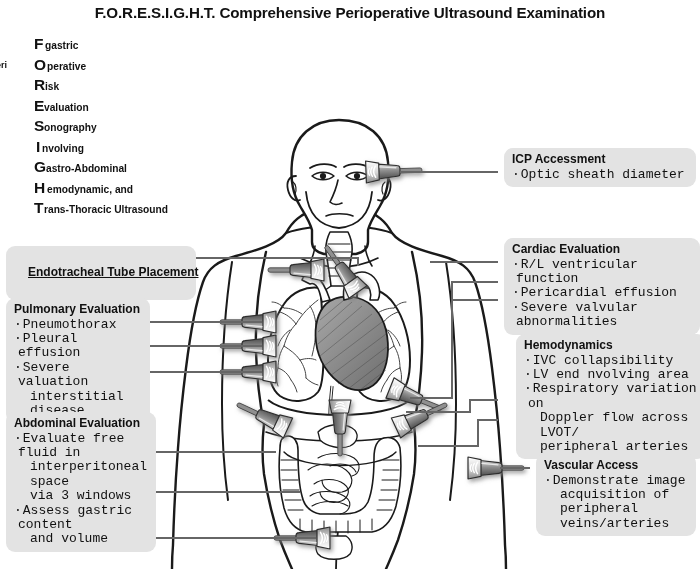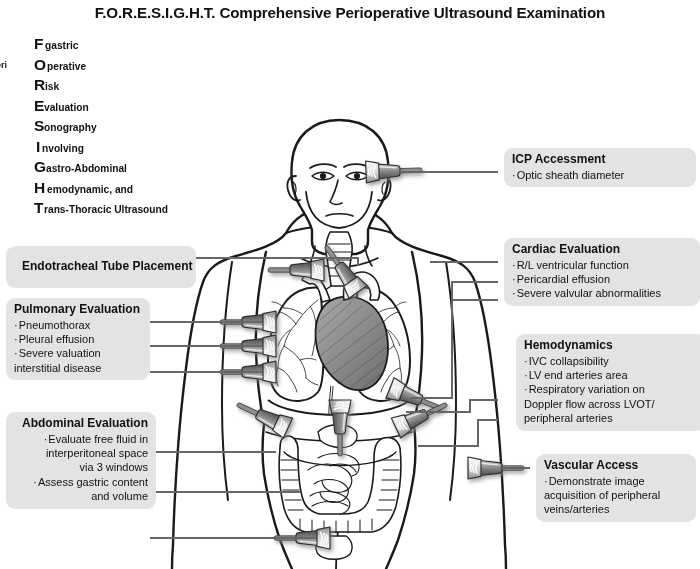--- a/index.html
+++ b/index.html
@@ -53,28 +53,28 @@
     box-sizing:border-box;
   }
   .box h4{
     margin:0 0 1px 0;
     font-size:12px;font-weight:bold;color:#111;
     line-height:14.5px;
     white-space:nowrap;
   }
   .box ul{margin:0;padding:0;list-style:none;}
   .box li{
-    font-size:11px;color:#111;line-height:14.4px;
+    font-size:13px;color:#111;line-height:14.4px;
     font-weight:normal;
-    text-indent:-4px;padding-left:4px;
+    text-indent:-4px;padding-left:4px;font-family:Liberation Mono, monospace;
   }
   .box li::before{content:"\00B7";padding-right:1px;}
-  .box li.cont{text-indent:0;padding-left:0;}
+  .box li.cont{text-indent:0;padding-left:0;margin-left:16px;}
   .box li.cont::before{content:"";padding:0;}
-  .box.single h4{margin:8px;}
+  .box.single h4{margin:14px;text-decoration:underline;}
 
   
   .svg-layer{position:absolute;left:0;top:0;width:700px;height:569px;}
   .figure-layer{position:absolute;left:0;top:0;width:700px;height:569px;}
 </style>
 </head>
 <body>
 
 <div id="stage">
 
@@ -490,21 +490,21 @@
       <li>R/L ventricular function</li>
       <li>Pericardial effusion</li>
       <li>Severe valvular abnormalities</li>
     </ul>
   </div>
 
   <div class="box" style="left:516px;top:334px;width:190px;">
     <h4>Hemodynamics</h4>
     <ul>
       <li>IVC collapsibility</li>
-      <li>LV end arteries area</li>
+      <li>LV end nvolving area</li>
       <li>Respiratory variation on</li>
       <li class="cont">Doppler flow across LVOT/</li>
       <li class="cont">peripheral arteries</li>
     </ul>
   </div>
 
   <div class="box" style="left:536px;top:454px;width:160px;">
     <h4>Vascular Access</h4>
     <ul>
       <li>Demonstrate image</li>
@@ -520,21 +520,21 @@
   <div class="box" style="left:6px;top:298px;width:144px;">
     <h4>Pulmonary Evaluation</h4>
     <ul>
       <li>Pneumothorax</li>
       <li>Pleural effusion</li>
       <li>Severe valuation</li>
       <li class="cont">interstitial disease</li>
     </ul>
   </div>
 
-  <div class="box" style="left:6px;top:412px;width:150px;text-align:right;">
+  <div class="box" style="left:6px;top:412px;width:150px;">
     <h4>Abdominal Evaluation</h4>
     <ul>
       <li>Evaluate free fluid in</li>
       <li class="cont">interperitoneal space</li>
       <li class="cont">via 3 windows</li>
       <li>Assess gastric content</li>
       <li class="cont">and volume</li>
     </ul>
   </div>
 

